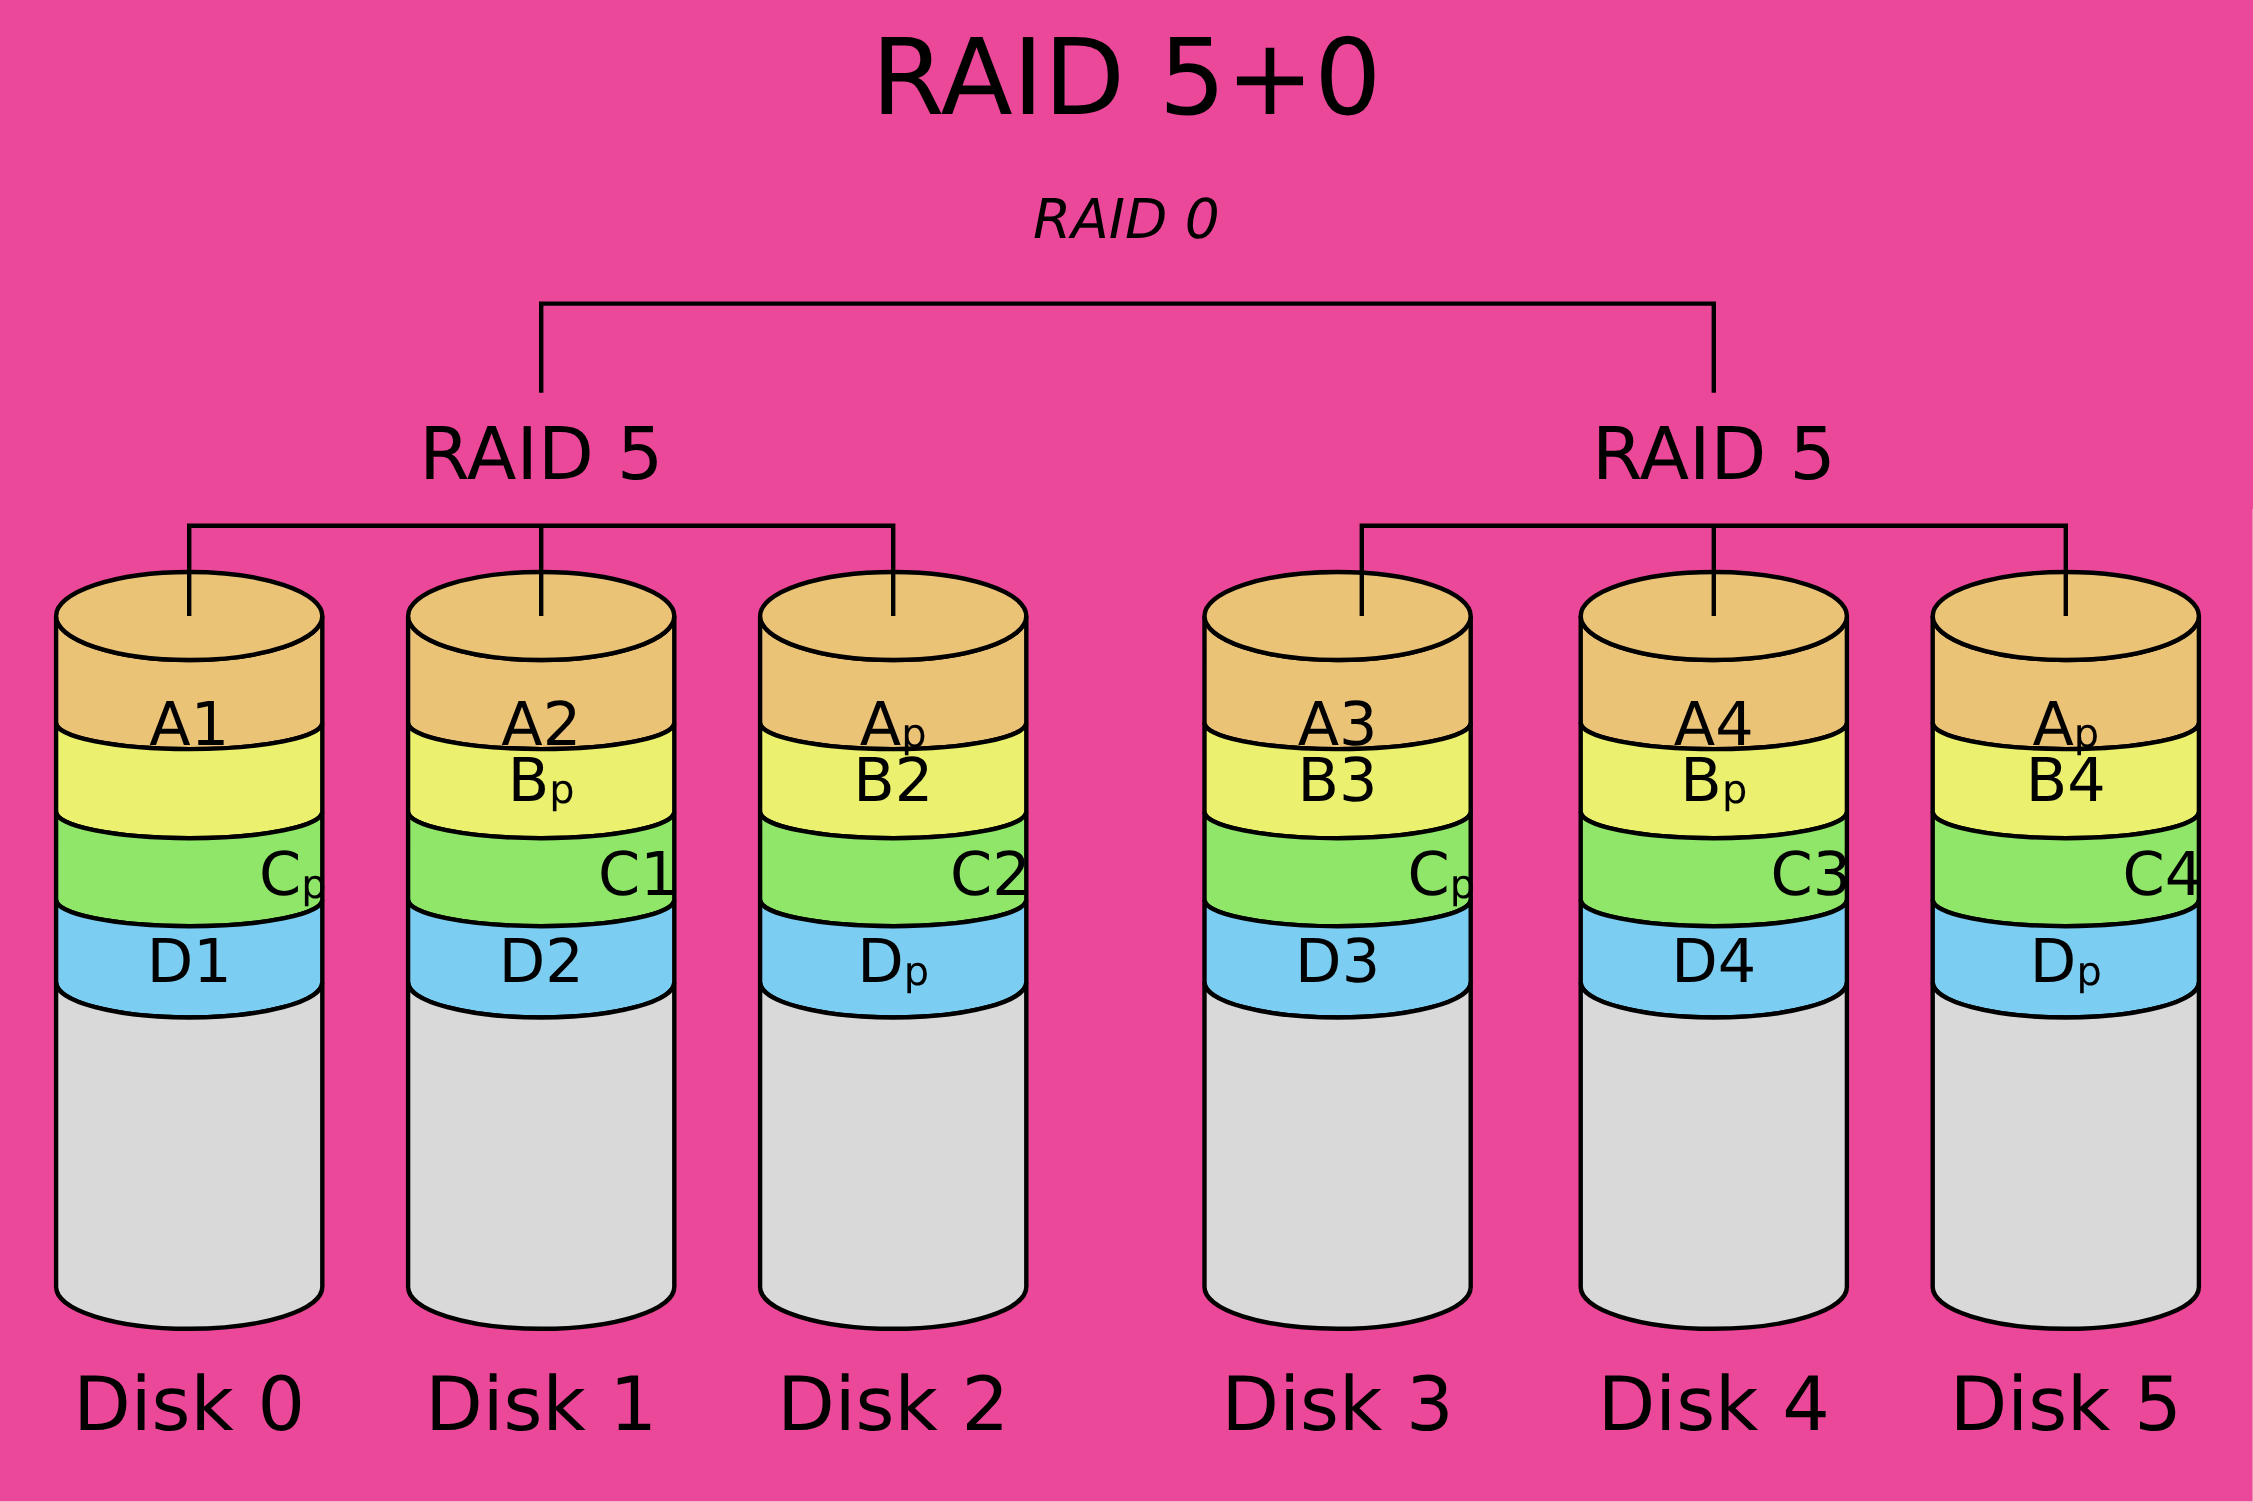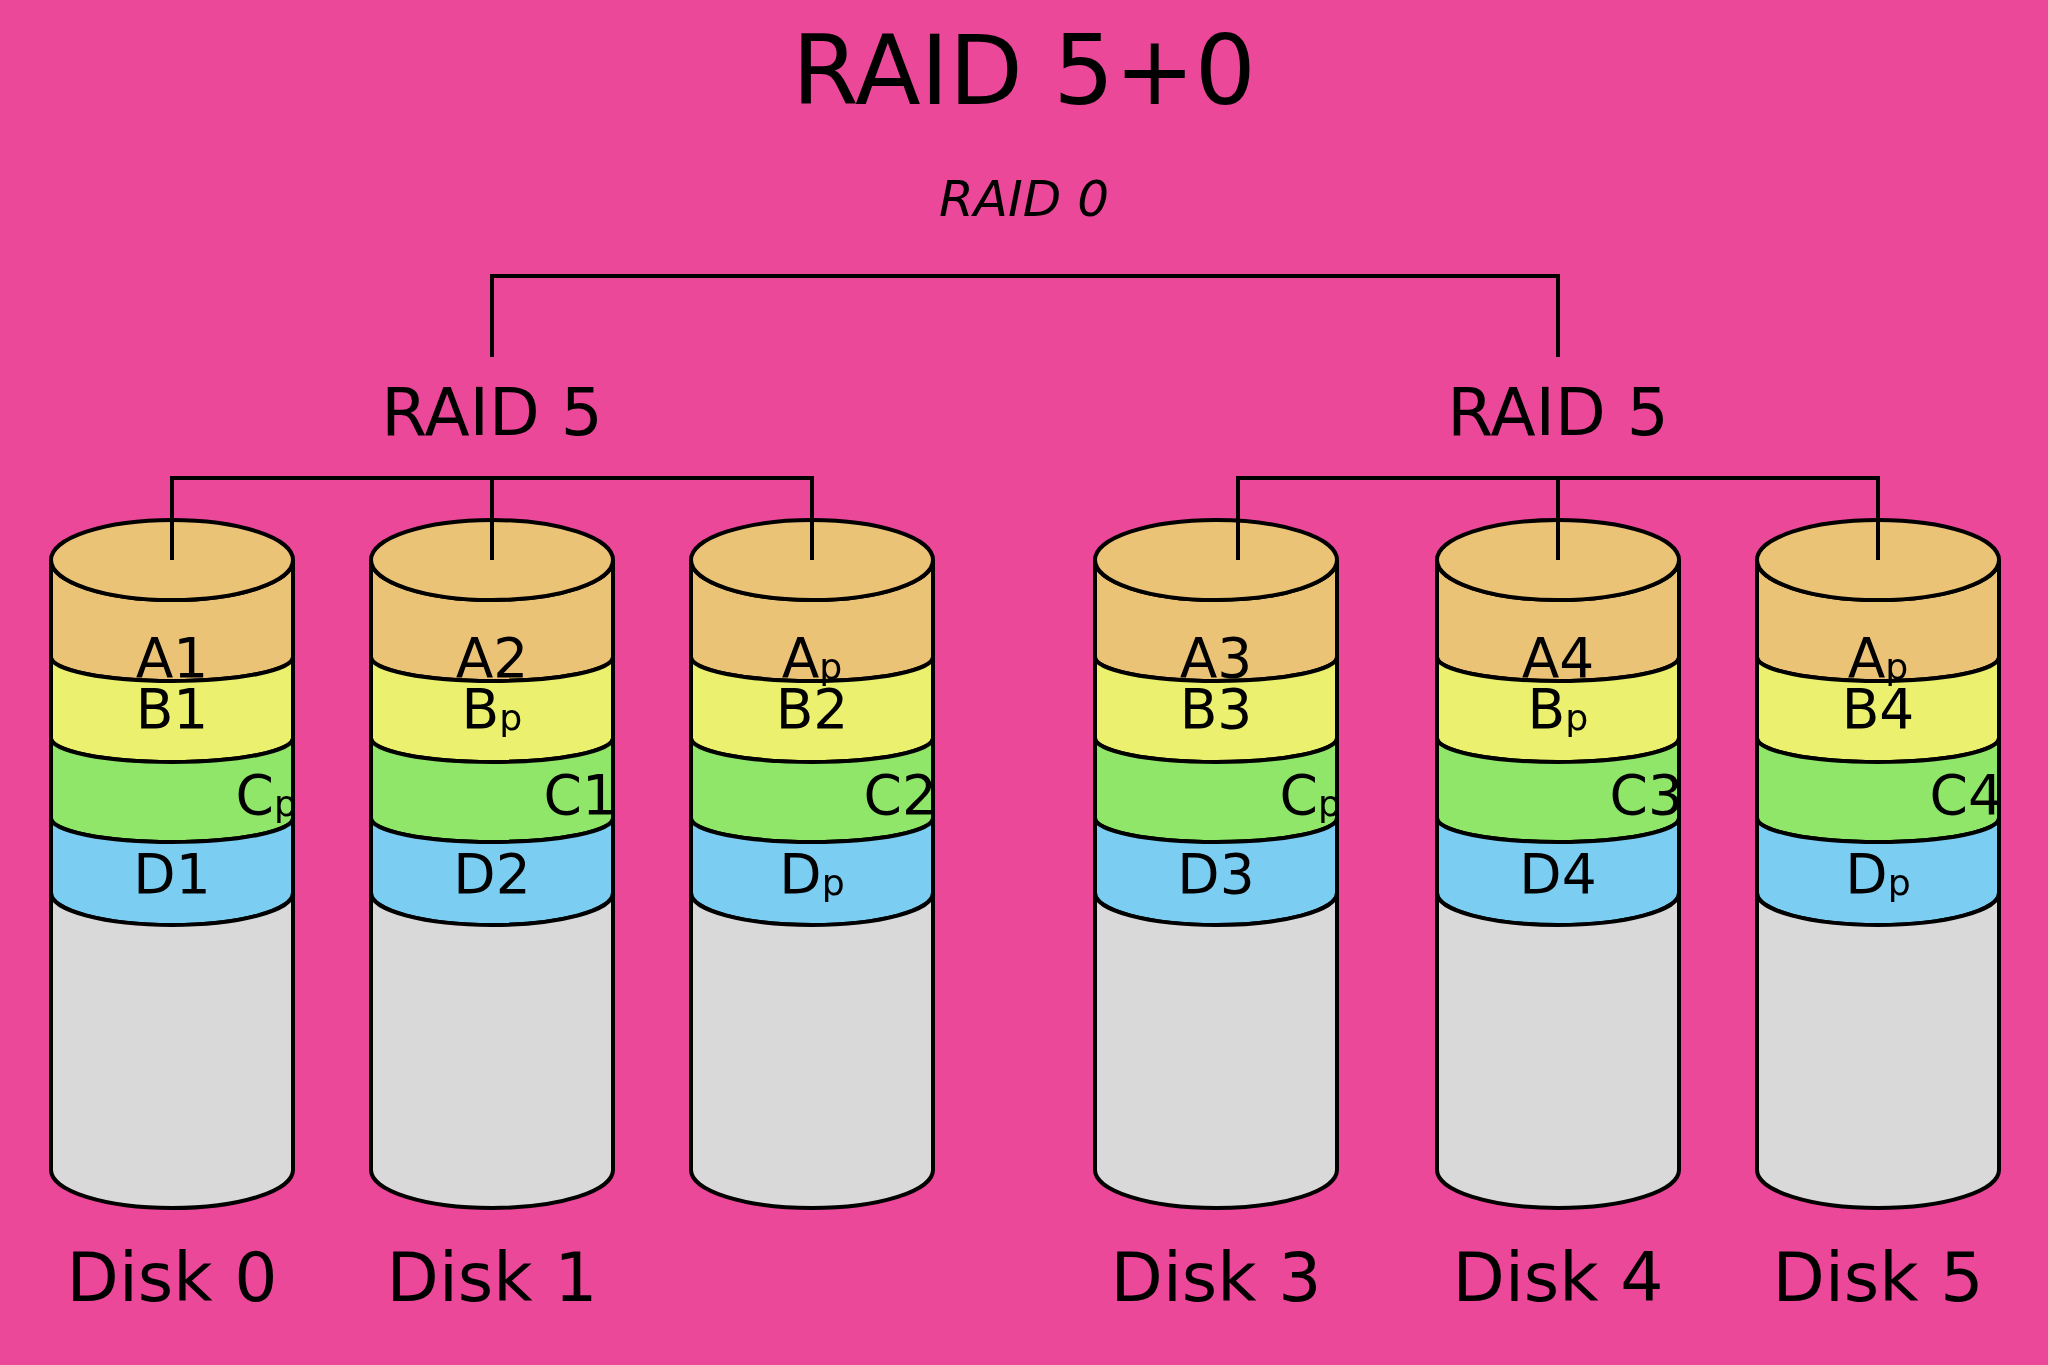--- a/index.html
+++ b/index.html
@@ -78,21 +78,20 @@
   <div class="abs disk d0">
     <svg viewBox="0 0 250 800" width="250" height="800">
       <path d="M 4 44 A 121 40 0 0 0 246 44 L 246 141 A 121 24 0 0 1 4 141 Z" stroke="#000" stroke-width="4" fill="#ebc377"></path>
       <path d="M 4 141 A 121 24 0 0 0 246 141 L 246 222 A 121 24 0 0 1 4 222 Z" stroke="#000" stroke-width="4" fill="#ebf06e"></path>
       <path d="M 4 222 A 121 24 0 0 0 246 222 L 246 302 A 121 24 0 0 1 4 302 Z" stroke="#000" stroke-width="4" fill="#90e669"></path>
       <path d="M 4 302 A 121 24 0 0 0 246 302 L 246 377 A 121 32 0 0 1 4 377 Z" stroke="#000" stroke-width="4" fill="#7ccdf2"></path>
       <path d="M 4 377 A 121 32 0 0 0 246 377 L 246 654 A 121 38 0 0 1 4 654 Z" stroke="#000" stroke-width="4" fill="#d9d9d9"></path>
       <ellipse cx="125" cy="44" rx="121" ry="40" stroke="#000" stroke-width="4" fill="#ebc377"></ellipse>
     </svg>
     <div class="seg-label l-a"><span>A1</span><span class="sub"></span></div>
-    <div class="seg-label l-b"><span>B1</span><span class="sub"></span></div>
     <div class="seg-label l-c"><span>C</span><span class="sub">p</span></div>
     <div class="seg-label l-d"><span>D1</span><span class="sub"></span></div>
     <div class="disk-name">Disk 0</div>
   </div>
 
   <div class="abs disk d1">
     <svg viewBox="0 0 250 800" width="250" height="800">
       <path d="M 4 44 A 121 40 0 0 0 246 44 L 246 141 A 121 24 0 0 1 4 141 Z" stroke="#000" stroke-width="4" fill="#ebc377"></path>
       <path d="M 4 141 A 121 24 0 0 0 246 141 L 246 222 A 121 24 0 0 1 4 222 Z" stroke="#000" stroke-width="4" fill="#ebf06e"></path>
       <path d="M 4 222 A 121 24 0 0 0 246 222 L 246 302 A 121 24 0 0 1 4 302 Z" stroke="#000" stroke-width="4" fill="#90e669"></path>
@@ -113,20 +112,21 @@
       <path d="M 4 141 A 121 24 0 0 0 246 141 L 246 222 A 121 24 0 0 1 4 222 Z" stroke="#000" stroke-width="4" fill="#ebf06e"></path>
       <path d="M 4 222 A 121 24 0 0 0 246 222 L 246 302 A 121 24 0 0 1 4 302 Z" stroke="#000" stroke-width="4" fill="#90e669"></path>
       <path d="M 4 302 A 121 24 0 0 0 246 302 L 246 377 A 121 32 0 0 1 4 377 Z" stroke="#000" stroke-width="4" fill="#7ccdf2"></path>
       <path d="M 4 377 A 121 32 0 0 0 246 377 L 246 654 A 121 38 0 0 1 4 654 Z" stroke="#000" stroke-width="4" fill="#d9d9d9"></path>
       <ellipse cx="125" cy="44" rx="121" ry="40" stroke="#000" stroke-width="4" fill="#ebc377"></ellipse>
     </svg>
     <div class="seg-label l-a"><span>A</span><span class="sub">p</span></div>
     <div class="seg-label l-b"><span>B2</span><span class="sub"></span></div>
     <div class="seg-label l-c"><span>C2</span><span class="sub"></span></div>
     <div class="seg-label l-d"><span>D</span><span class="sub">p</span></div>
+    <div class="disk-name">Disk 2</div>
   </div>
 
   <div class="abs disk d3">
     <svg viewBox="0 0 250 800" width="250" height="800">
       <path d="M 4 44 A 121 40 0 0 0 246 44 L 246 141 A 121 24 0 0 1 4 141 Z" stroke="#000" stroke-width="4" fill="#ebc377"></path>
       <path d="M 4 141 A 121 24 0 0 0 246 141 L 246 222 A 121 24 0 0 1 4 222 Z" stroke="#000" stroke-width="4" fill="#ebf06e"></path>
       <path d="M 4 222 A 121 24 0 0 0 246 222 L 246 302 A 121 24 0 0 1 4 302 Z" stroke="#000" stroke-width="4" fill="#90e669"></path>
       <path d="M 4 302 A 121 24 0 0 0 246 302 L 246 377 A 121 32 0 0 1 4 377 Z" stroke="#000" stroke-width="4" fill="#7ccdf2"></path>
       <path d="M 4 377 A 121 32 0 0 0 246 377 L 246 654 A 121 38 0 0 1 4 654 Z" stroke="#000" stroke-width="4" fill="#d9d9d9"></path>
       <ellipse cx="125" cy="44" rx="121" ry="40" stroke="#000" stroke-width="4" fill="#ebc377"></ellipse>

